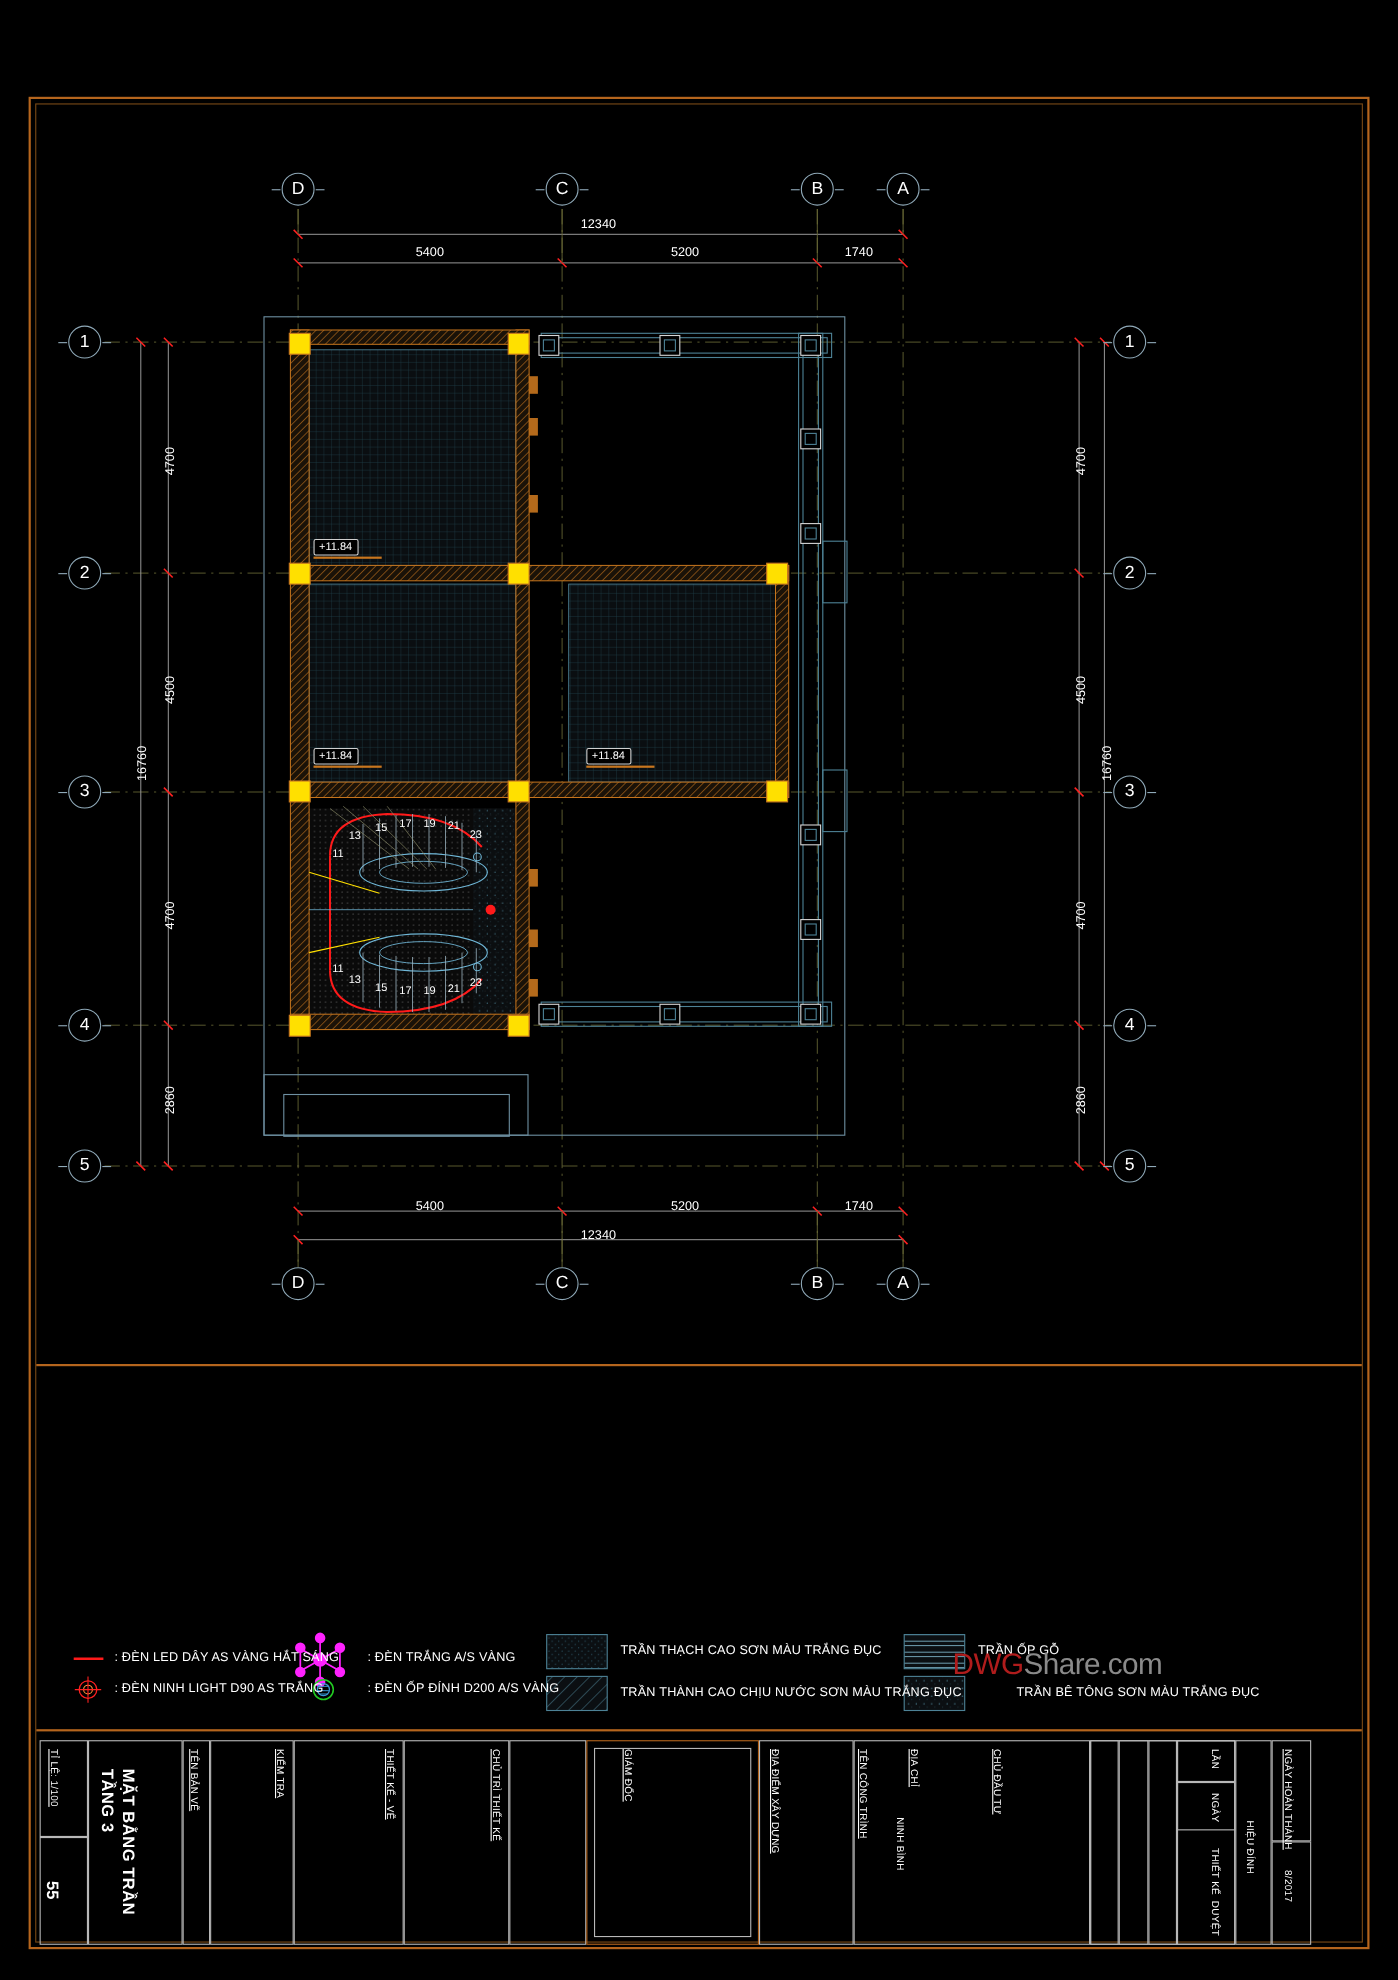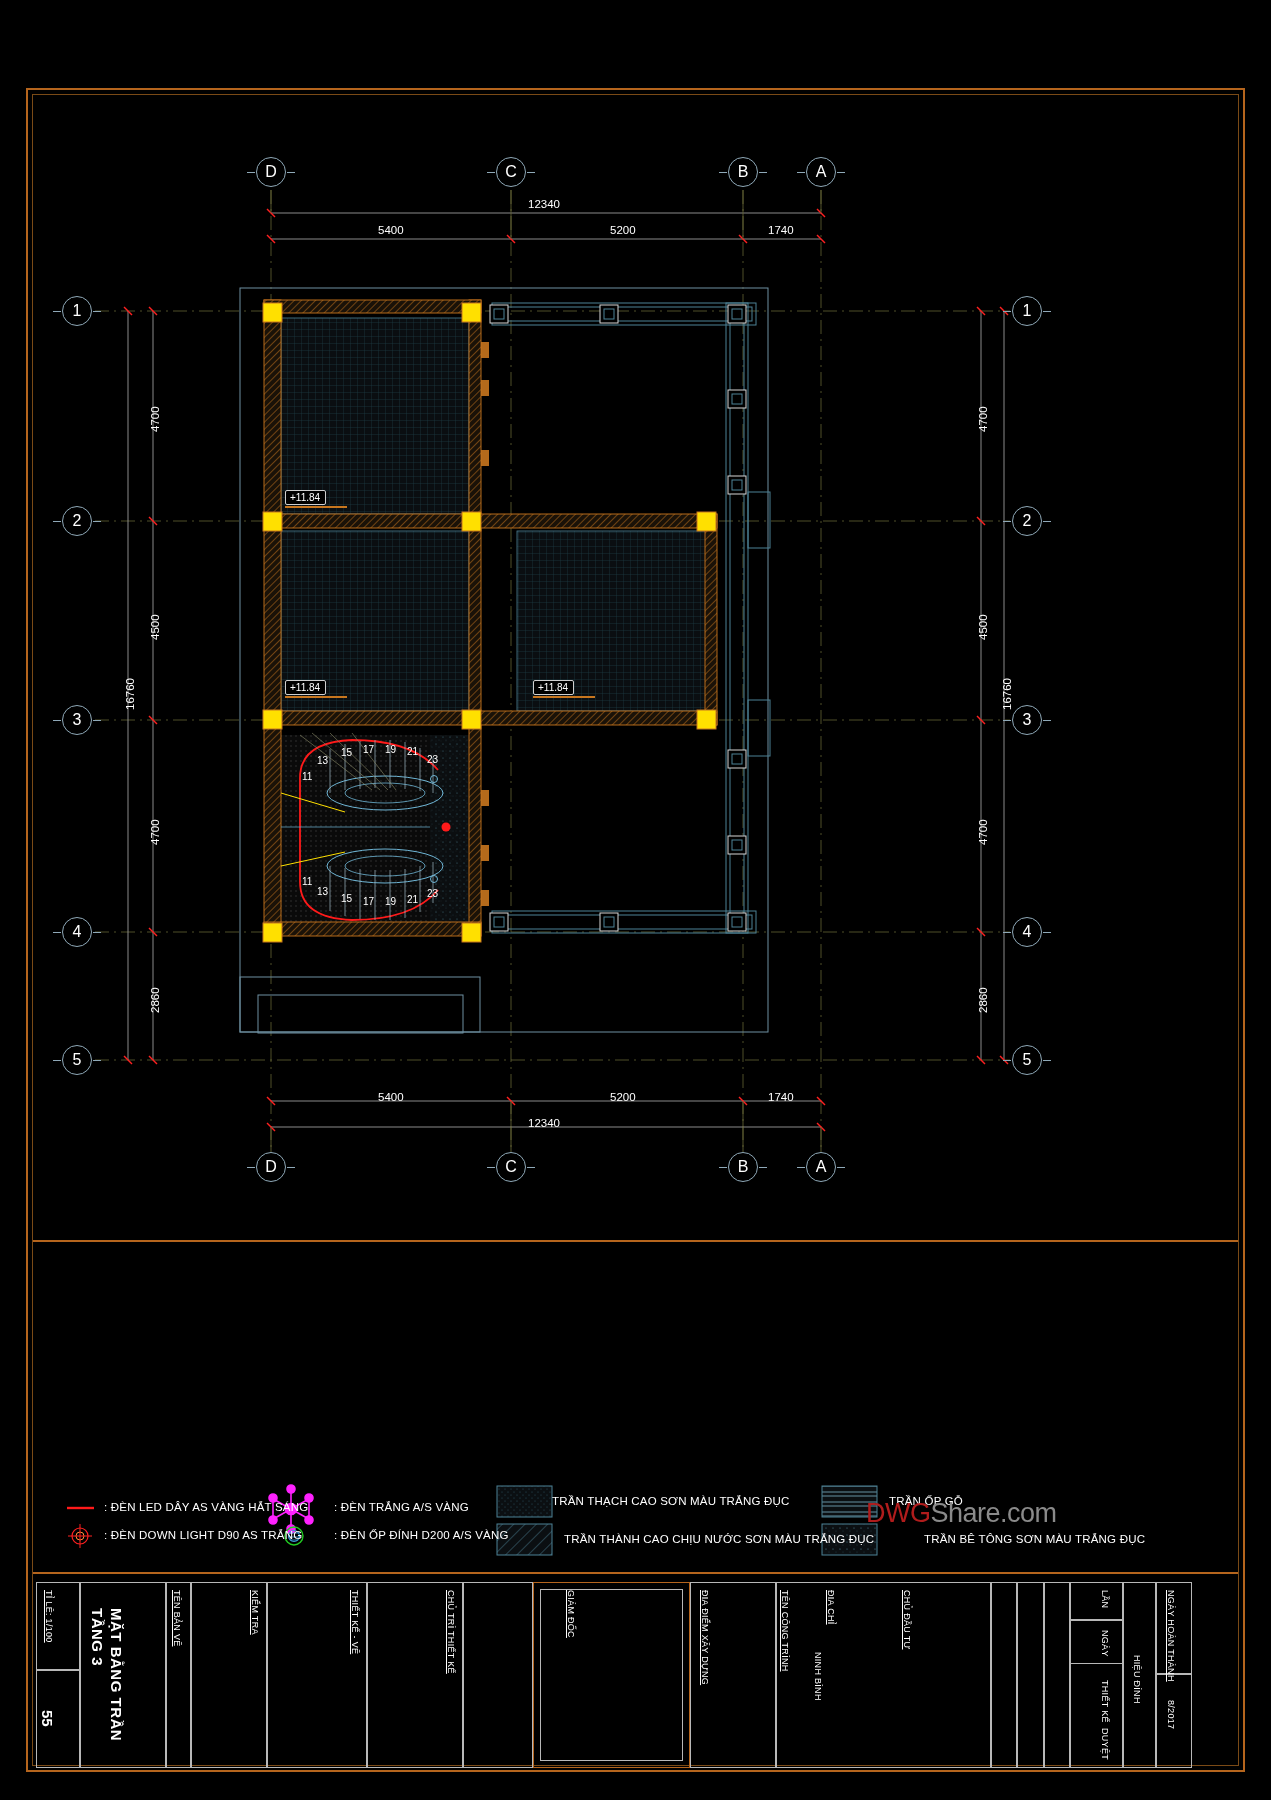--- a/index.html
+++ b/index.html
@@ -539,24 +539,24 @@
       <rect x="810" y="1486" width="55" height="31" fill="url(#pWood)" stroke="#4d8296" stroke-width="1"></rect>
       <rect x="810" y="1524" width="55" height="31" fill="url(#pConc)" stroke="#4d8296" stroke-width="1"></rect>
       <defs>
         <pattern id="pGypsum2" width="6" height="6" patternUnits="userSpaceOnUse">
           <rect width="6" height="6" fill="#0b0f12"></rect>
         </pattern>
       </defs>
     </svg>
 
     <div class="lg-text" style="left:92px;  top:1501px;">: ĐÈN LED DÂY AS VÀNG HẮT SÁNG</div>
-    <div class="lg-text" style="left:92px;  top:1529px;">: ĐÈN DOWN LIGHT D90 AS TRẮNG</div>
+    <div class="lg-text" style="left:92px;  top:1529px;">: ĐÈN NINH LIGHT D90 AS TRẮNG</div>
     <div class="lg-text" style="left:322px; top:1501px;">: ĐÈN TRẮNG A/S VÀNG</div>
     <div class="lg-text" style="left:322px; top:1529px;">: ĐÈN ỐP ĐÍNH D200 A/S VÀNG</div>
-    <div class="lg-text" style="left:540px; top:1495px;">TRẦN THẠCH CAO SƠN MÀU TRẮNG ĐỤC</div>
+    <div class="lg-text" style="left:552px; top:1495px;">TRẦN THẠCH CAO SƠN MÀU TRẮNG ĐỤC</div>
     <div class="lg-text" style="left:552px; top:1533px;">TRẦN THÀNH CAO CHỊU NƯỚC SƠN MÀU TRẮNG ĐỤC</div>
     <div class="lg-text" style="left:877px; top:1495px;">TRẦN ỐP GỖ</div>
     <div class="lg-text" style="left:912px; top:1533px;">TRẦN BÊ TÔNG SƠN MÀU TRẮNG ĐỤC</div>
   </div>
 
   <div class="tb-box" style="left:36px; top:1582px; width:44px; height:88px;"></div>
   <div class="tb-box" style="left:36px; top:1670px; width:44px; height:98px;"></div>
   <div class="tb-label ul" style="left:54px; top:1590px;">TỈ LỆ: 1/100</div>
   <div class="tb-num" style="left:56px; top:1710px;">55</div>
 

